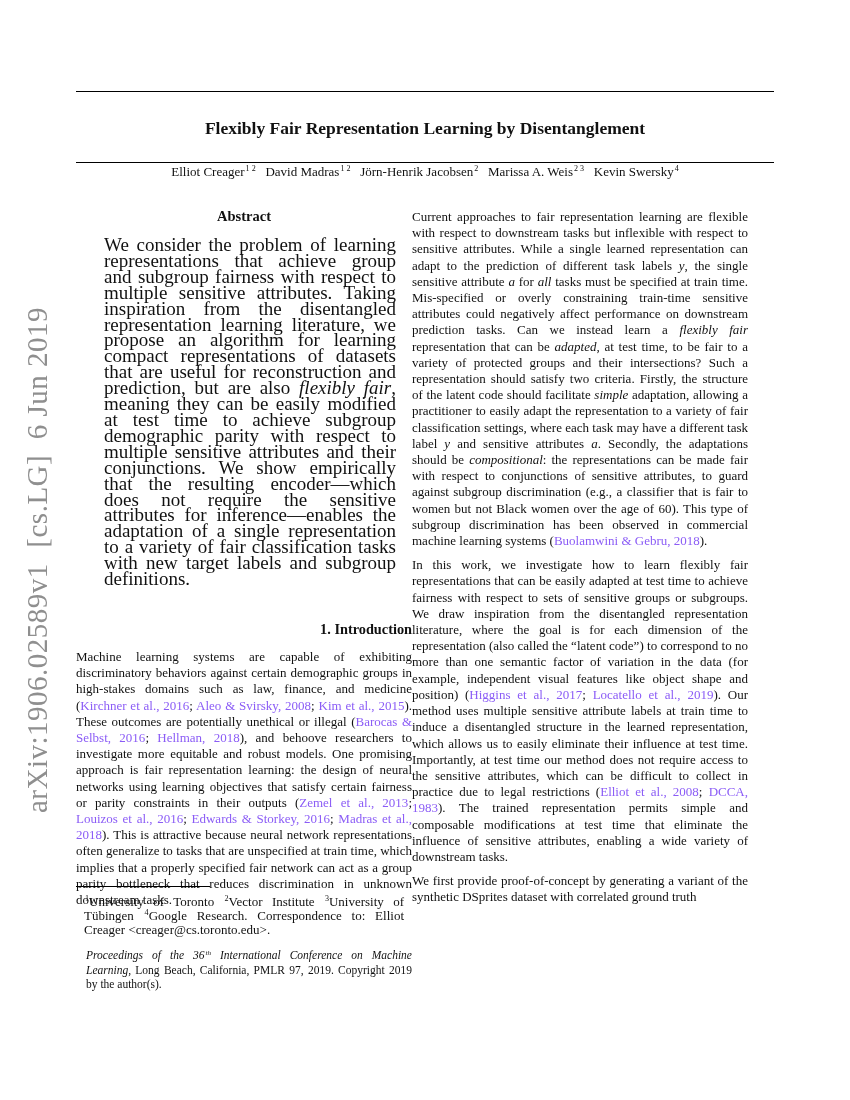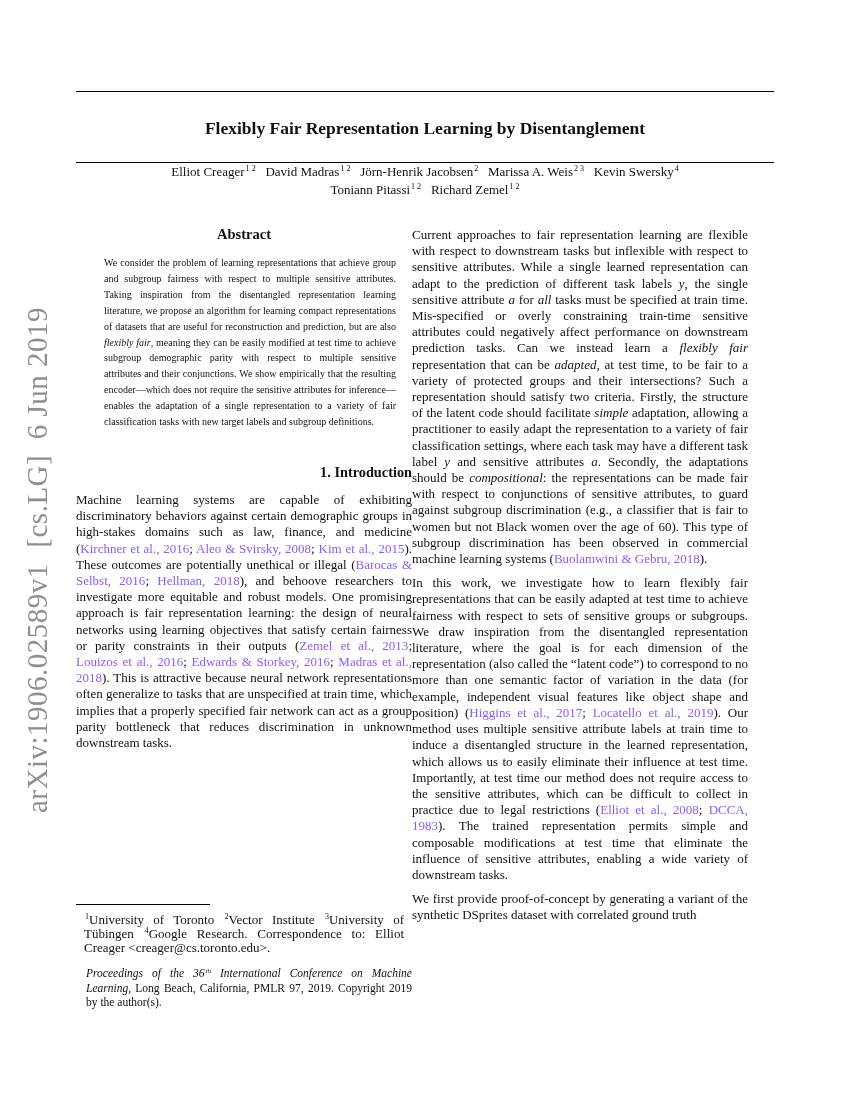--- a/index.html
+++ b/index.html
@@ -56,21 +56,21 @@
   .col.left { position: relative; }
   .abstract-heading {
     text-align: center;
     font-weight: bold;
     font-size: 14.5px;
     margin: 0 0 13px 0;
     line-height: 15px;
   }
   p.abstract-body {
     margin: 0 16px 0 28px;
-    font-size: 10px;
+    font-size: 19px;
     line-height: 15.9px;
   }
   h2.section-heading {
     font-size: 14.3px;
     font-weight: bold;
     margin: 34px 0 12px 0;
     text-align: right;
     line-height: 16px;
   }
   p.body-par { margin: 0 0 8px 0; }
@@ -115,21 +115,20 @@
 
   <div class="content">
 
     <div class="rule"></div>
 
     <h1 class="title">Flexibly Fair Representation Learning by Disentanglement</h1>
 
     <div class="rule"></div>
 
     <div class="authors"><span class="bd">Elliot Creager</span><span class="sup">1 2</span><span>   </span><span class="bd">David Madras</span><span class="sup">1 2</span><span>   </span><span class="bd">Jörn-Henrik Jacobsen</span><span class="sup">2</span><span>   </span><span class="bd">Marissa A. Weis</span><span class="sup">2 3</span><span>   </span><span class="bd">Kevin Swersky</span><span class="sup">4</span></div>
-    <div class="authors"><span class="bd">Toniann Pitassi</span><span class="sup">1 2</span><span>   </span><span class="bd">Richard Zemel</span><span class="sup">1 2</span></div>
 
     <div class="columns">
 
       <div class="col left">
         <div class="abstract-heading">Abstract</div>
         <p class="abstract-body"><span>We consider the problem of learning representations that achieve group and subgroup fairness with respect to multiple sensitive attributes. Taking inspiration from the disentangled representation learning literature, we propose an algorithm for learning compact representations of datasets that are useful for reconstruction and prediction, but are also </span><span class="it">flexibly fair</span><span>, meaning they can be easily modified at test time to achieve subgroup demographic parity with respect to multiple sensitive attributes and their conjunctions. We show empirically that the resulting encoder—which does not require the sensitive attributes for inference—enables the adaptation of a single representation to a variety of fair classification tasks with new target labels and subgroup definitions.</span></p>
 
         <h2 class="section-heading">1. Introduction</h2>
         <p class="body-par"><span>Machine learning systems are capable of exhibiting discriminatory behaviors against certain demographic groups in high-stakes domains such as law, finance, and medicine (</span><span class="cite">Kirchner et al., 2016</span><span>; </span><span class="cite">Aleo &amp; Svirsky, 2008</span><span>; </span><span class="cite">Kim et al., 2015</span><span>). These outcomes are potentially unethical or illegal (</span><span class="cite">Barocas &amp; Selbst, 2016</span><span>; </span><span class="cite">Hellman, 2018</span><span>), and behoove researchers to investigate more equitable and robust models. One promising approach is fair representation learning: the design of neural networks using learning objectives that satisfy certain fairness or parity constraints in their outputs (</span><span class="cite">Zemel et al., 2013</span><span>; </span><span class="cite">Louizos et al., 2016</span><span>; </span><span class="cite">Edwards &amp; Storkey, 2016</span><span>; </span><span class="cite">Madras et al., 2018</span><span>). This is attractive because neural network representations often generalize to tasks that are unspecified at train time, which implies that a properly specified fair network can act as a group parity bottleneck that reduces discrimination in unknown downstream tasks.</span></p>
 

